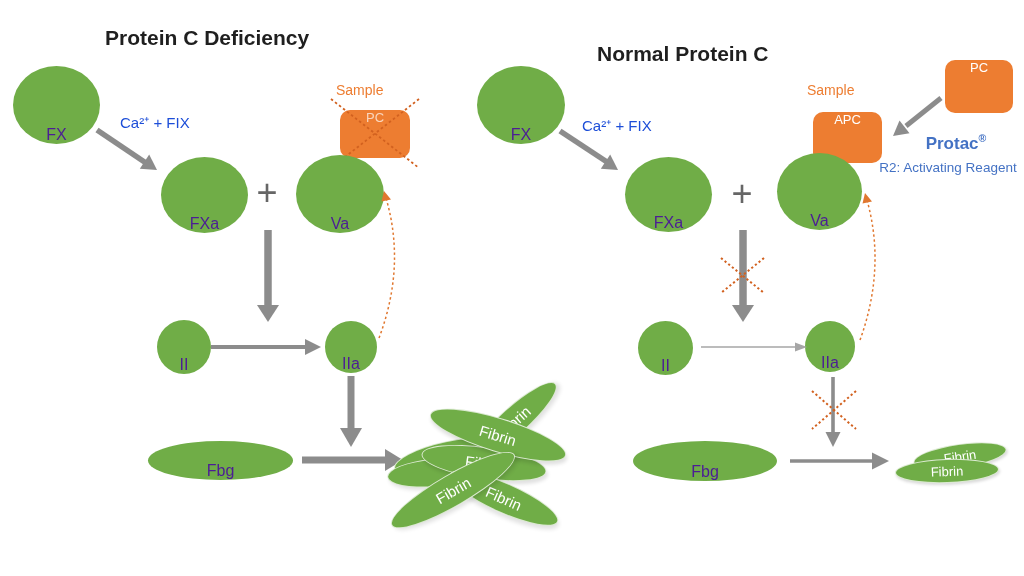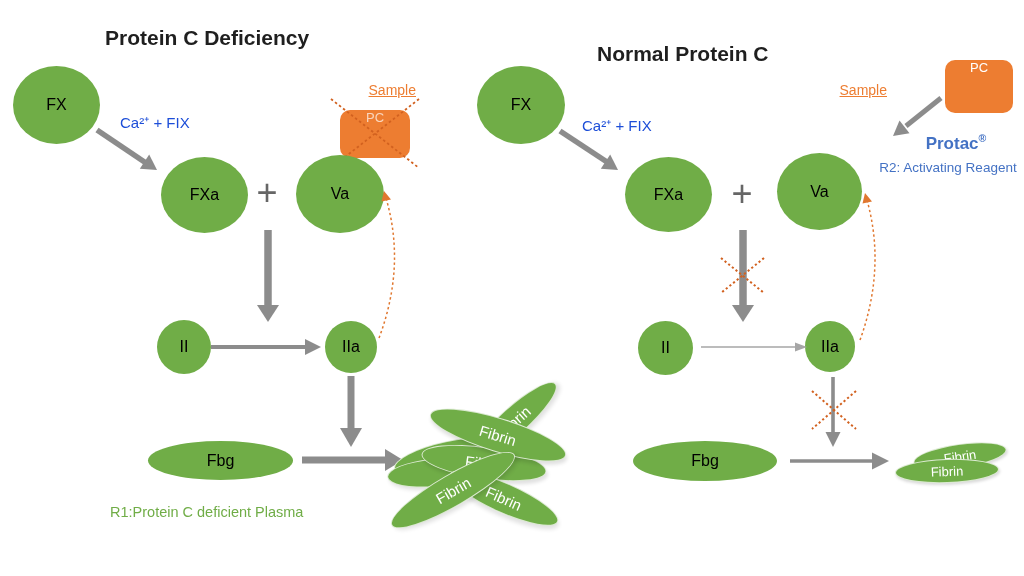--- a/index.html
+++ b/index.html
@@ -1,35 +1,35 @@
 <!DOCTYPE html>
 <html style="--green: #70AD47; --orange: #ED7D31; --arrow-gray: #8C8C8C; --thin-gray: #A6A6A6; --blue: #4472C4; --cross-orange: #D2611F; --curve-orange: #E0772F;"><head>
 <meta charset="utf-8">
 <style>
   html,body{margin:0;padding:0;background:#fff;}
   .stage{position:relative;width:1024px;height:576px;background:#ffffff;
          font-family:"Liberation Sans",sans-serif;overflow:hidden;}
   .circle{position:absolute;background:var(--green,#70AD47);border-radius:50%;
-          display:flex;align-items:center;justify-content:center;z-index:3;color:#000000;}
+          display:flex;align-items:flex-end;justify-content:center;z-index:3;color:#4c1d95;}
   .nl{font-size:16px;}
   .orange-rect{position:absolute;background:var(--orange,#ED7D31);border-radius:10px;
           display:flex;justify-content:center;z-index:1;
           color:#ffffff;font-size:13px;}
   .faded-label{color:rgba(255,255,255,0.68);}
   svg.layer{position:absolute;left:0;top:0;pointer-events:none;}
   #svg-under{z-index:2;}
   #svg-over{z-index:4;}
   .fibrin-ellipse{position:absolute;background:var(--green,#70AD47);
           border:1.5px solid rgba(255,255,255,0.75);border-radius:50%;
           display:flex;align-items:center;justify-content:center;color:#fff;
           z-index:5;box-shadow:2px 3px 4px rgba(0,0,0,0.12);font-size:15px;}
   .fibrin-sm{font-size:13px;box-shadow:1px 2px 3px rgba(0,0,0,0.15);}
   .txt{position:absolute;z-index:6;white-space:nowrap;}
   .title{font-weight:bold;font-size:21px;color:#1f1f1f;text-align:left;width:300px;}
-  .sample{color:var(--orange,#ED7D31);font-size:14px;text-align:right;width:80px;text-decoration:underline;}
+  .sample{color:var(--orange,#ED7D31);font-size:14px;text-align:left;width:80px;}
   .cofactor{font-size:15px;color:#1d4ed8;}
   .plus{font-size:36px;color:#666;text-align:center;width:50px;font-weight:400;z-index:6;}
   .protac{color:var(--blue,#4472C4);font-size:17px;font-weight:600;text-align:center;width:140px;}
   .r2{color:var(--blue,#4472C4);font-size:13.5px;text-align:center;width:200px;}
   .footnote{color:var(--green,#70AD47);font-size:14.5px;}
   .sg{stroke:var(--arrow-gray,#8C8C8C);}
   .fg{fill:var(--arrow-gray,#8C8C8C);}
   .st{stroke:var(--thin-gray,#A6A6A6);}
   .ft{fill:var(--thin-gray,#A6A6A6);}
   .sc{stroke:var(--curve-orange,#E0772F);fill:none;}
@@ -37,20 +37,23 @@
   .sx{stroke:var(--cross-orange,#D2611F);fill:none;}
 </style>
 </head>
 <body>
 
 <div class="stage">
 
   <div class="orange-rect" style="left:340px;top:110px;width:70px;height:48px;">
     <span class="faded-label">PC</span>
   </div>
+  <div class="orange-rect" style="left:813px;top:112px;width:69px;height:51px;">
+    <span>APC</span>
+  </div>
   <div class="orange-rect" style="left:945px;top:60px;width:68px;height:53px;">
     <span>PC</span>
   </div>
 
   <svg id="svg-under" class="layer" width="1024" height="576">
     <g>
       <line class="sx" x1="331" y1="99" x2="419" y2="168" stroke-width="1.8" stroke-dasharray="2.5 2.6"></line>
       <line class="sx" x1="419" y1="99" x2="331" y2="168" stroke-width="1.8" stroke-dasharray="2.5 2.6"></line>
     </g>
   </svg>
@@ -195,15 +198,14 @@
   <div class="txt sample" style="left:807px;top:82px;">Sample</div>
 
   <div class="txt plus" style="left:242px;top:172px;">+</div>
   <div class="txt plus" style="left:717px;top:173px;">+</div>
 
   <div class="txt protac" style="left:886px;top:132px;">
     <span>Protac</span><sup style="font-size:62%;">®</sup>
   </div>
   <div class="txt r2" style="left:848px;top:160px;">R2: Activating Reagent</div>
 
-  <div class="txt footnote" style="left:110px;top:504px;">R1:Protein C deficient Plasma</div>
 
 </div>
 
 </body></html>

